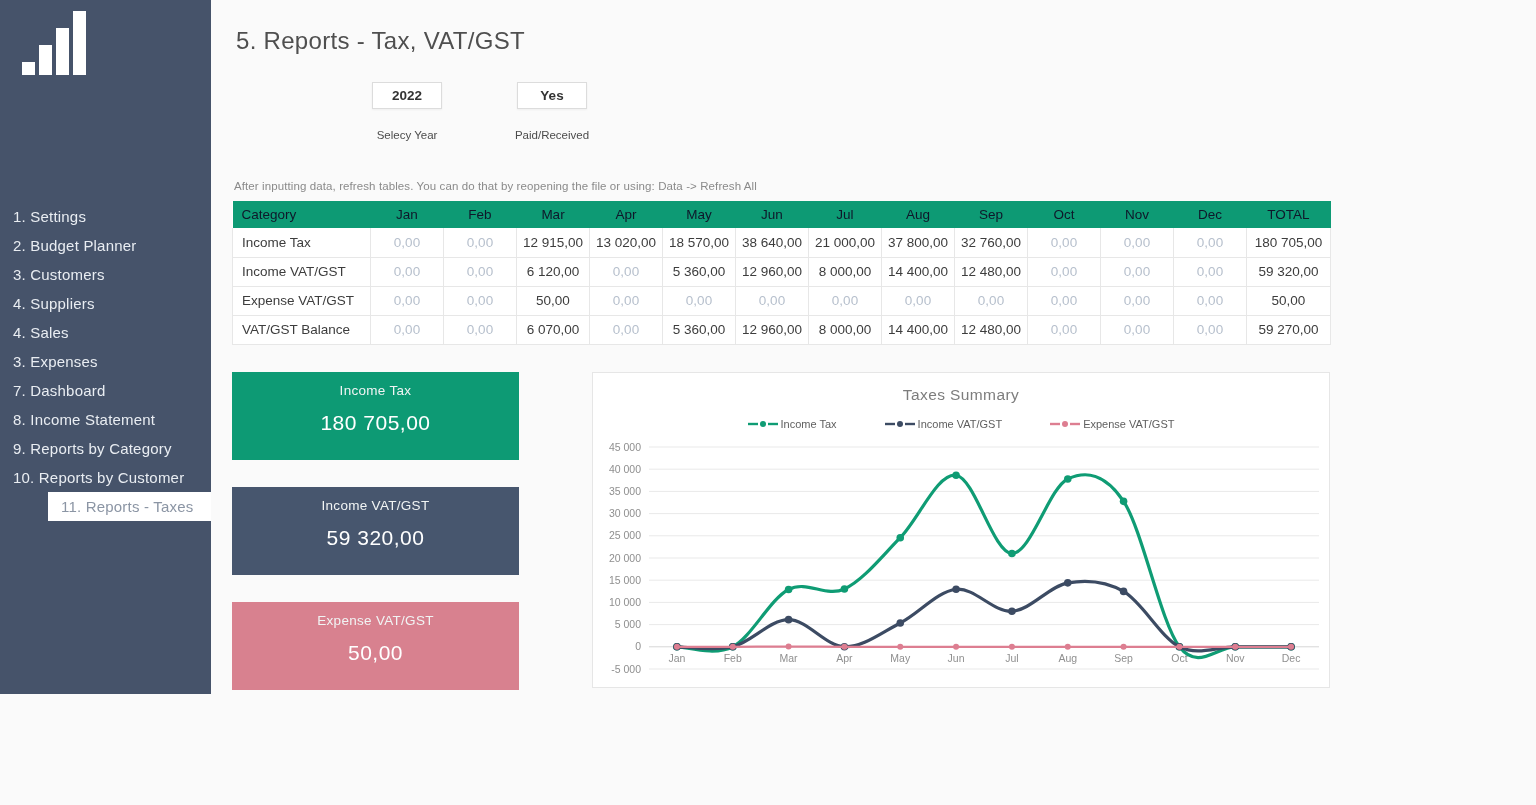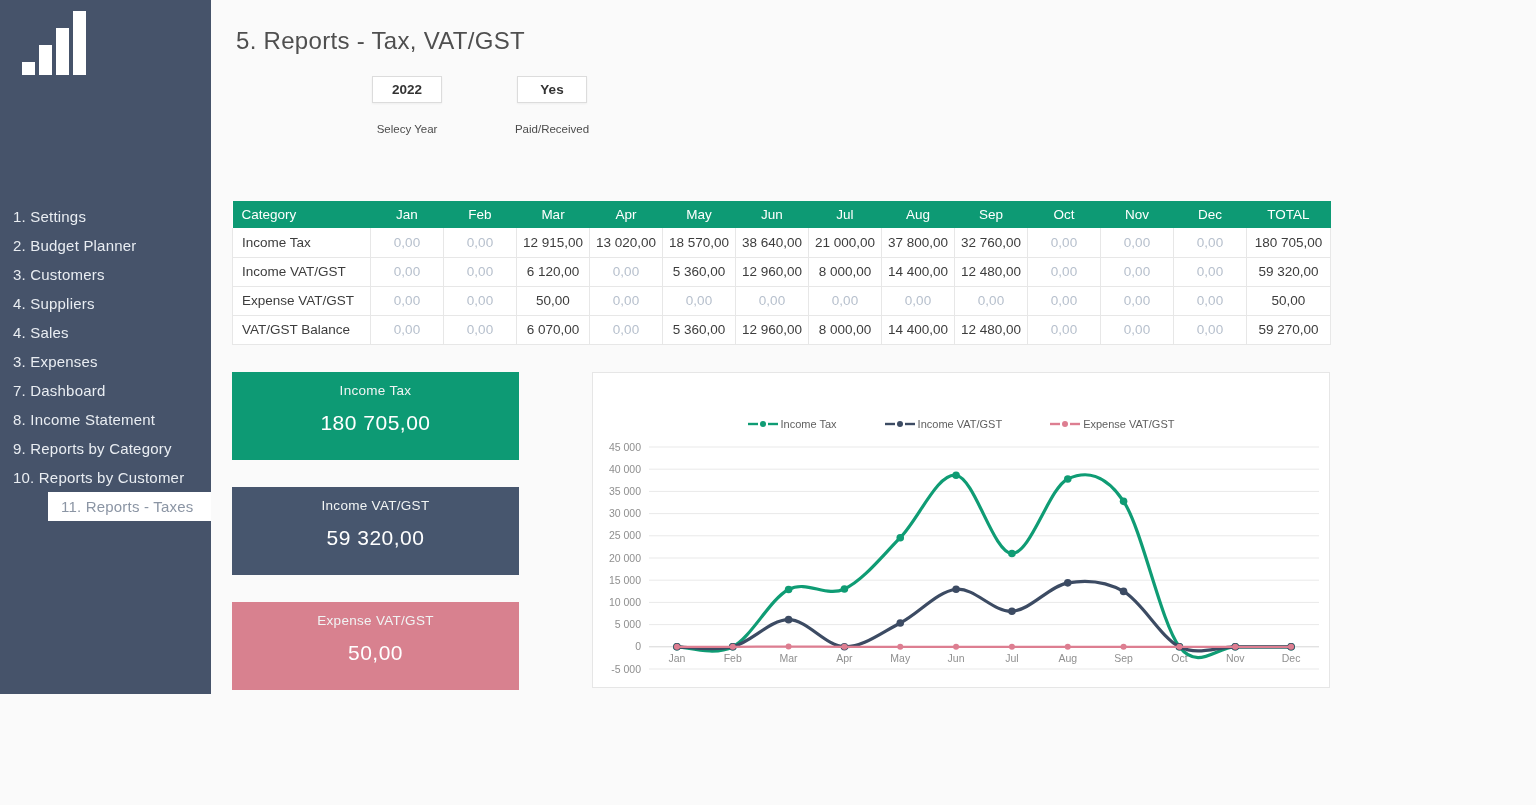--- a/index.html
+++ b/index.html
@@ -14,31 +14,31 @@
   .logo .b1{height:13px;} .logo .b2{height:30px;} .logo .b3{height:47px;} .logo .b4{height:64px;}
   .nav { position:absolute; top:202px; left:0; width:211px; }
   .nav-item { height:29px; line-height:29px; padding-left:13px; font-size:15px; color:#e9edf2;
     white-space:nowrap; cursor:pointer; letter-spacing:.2px; }
   .nav-item.active { background:#ffffff; color:#8b95a4;margin-left:48px; }
 
   
   .main { position:relative; flex:1; background:#fafafa; }
   .page-title { position:absolute; top:27px; left:25px; font-size:24px; font-weight:400; color:#4f4f4f; letter-spacing:.3px; }
 
-  .control { position:absolute; top:76px; width:110px; text-align:center; }
+  .control { position:absolute; top:82px; width:110px; text-align:center; }
   .control.year { left:141px; } .control.paid { left:286px; }
   .control-box { display:inline-block; min-width:70px; padding:0 10px; height:27px; line-height:26px; background:#ffffff;
     border:1px solid #dcdcdc; box-shadow:0 1px 2px rgba(0,0,0,.05); font-size:13.5px; font-weight:bold; color:#333; cursor:pointer; }
   .control-label { margin-top:20px; font-size:11.5px; font-weight:normal; color:#4c4c4c; }
 
   .note { position:absolute; top:180px; left:23px; font-size:11.5px; color:#8a8a8a; letter-spacing:.1px; }
 
   
   table.data-table { position:absolute; top:201px; left:21px; width:1098px; border-collapse:collapse; table-layout:fixed; background:#fff; }
-  table.data-table th { background:var(--green); color:#ffffff; font-weight:400; font-size:13.5px; height:27px; text-align:center; }
+  table.data-table th { background:var(--green); color:#0f172a; font-weight:400; font-size:13.5px; height:27px; text-align:center; }
   table.data-table th.cat { text-align:left; padding-left:9px; }
   table.data-table td { height:29px; font-size:13.5px; color:#3d3d3d; text-align:center;
     border-right:1px solid #e7e7e7; border-bottom:1px solid #e7e7e7; background:#fff; white-space:nowrap; }
   table.data-table tr td:first-child { border-left:1px solid #e7e7e7; }
   table.data-table td.cat { text-align:left; padding-left:9px; }
   table.data-table td.zero { color:#b7c0cd; }
 
   
   .cards { position:absolute; top:372px; left:21px; width:287px; }
   .card { width:287px; height:88px; margin-bottom:27px; color:#fff; text-align:center; }
@@ -85,20 +85,21 @@
 
     <div class="control year">
       <div class="control-box">2022</div>
       <div class="control-label">Selecy Year</div>
     </div>
     <div class="control paid">
       <div class="control-box">Yes</div>
       <div class="control-label">Paid/Received</div>
     </div>
 
+    <div class="note">After inputting data, refresh tables. You can do that by reopening the file or using: Data -&gt; Refresh All</div>
 
     <table class="data-table">
       <colgroup>
         <col style="width:138px">
         <col span="12" style="width:73px">
           <col style="width:84px">
       </colgroup>
       <thead>
           <tr id="thead-row">
             <th class="cat">Category</th>
@@ -194,20 +195,21 @@
           <div class="card-label">Income VAT/GST</div>
           <div class="card-value">59 320,00</div>
         </div>
         <div class="card" style="background: rgb(216, 129, 143);">
           <div class="card-label">Expense VAT/GST</div>
           <div class="card-value">50,00</div>
         </div>
       </div>
 
     <div class="chart-panel">
+      <div class="chart-title">Taxes Summary</div>
       <div class="chart-legend" id="legend">
           <div class="legend-item">
             <svg width="30" height="10">
               <line x1="0" x2="10" y1="5" y2="5" stroke="#0f9c74" stroke-width="2.4"></line>
               <line x1="20" x2="30" y1="5" y2="5" stroke="#0f9c74" stroke-width="2.4"></line>
               <circle cx="15" cy="5" r="3" fill="#0f9c74"></circle>
             </svg>
             <span>Income Tax</span>
           </div>
           <div class="legend-item">

